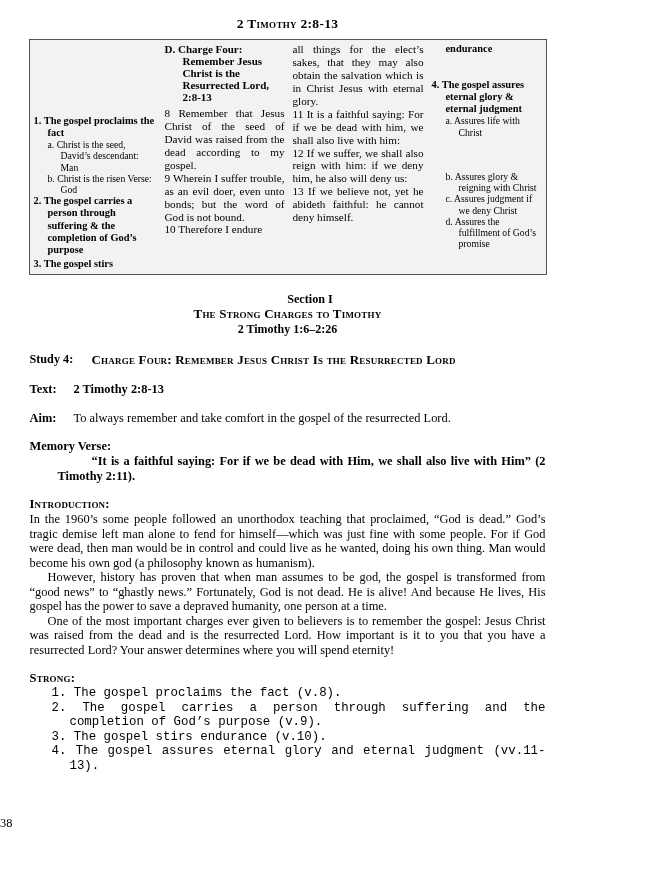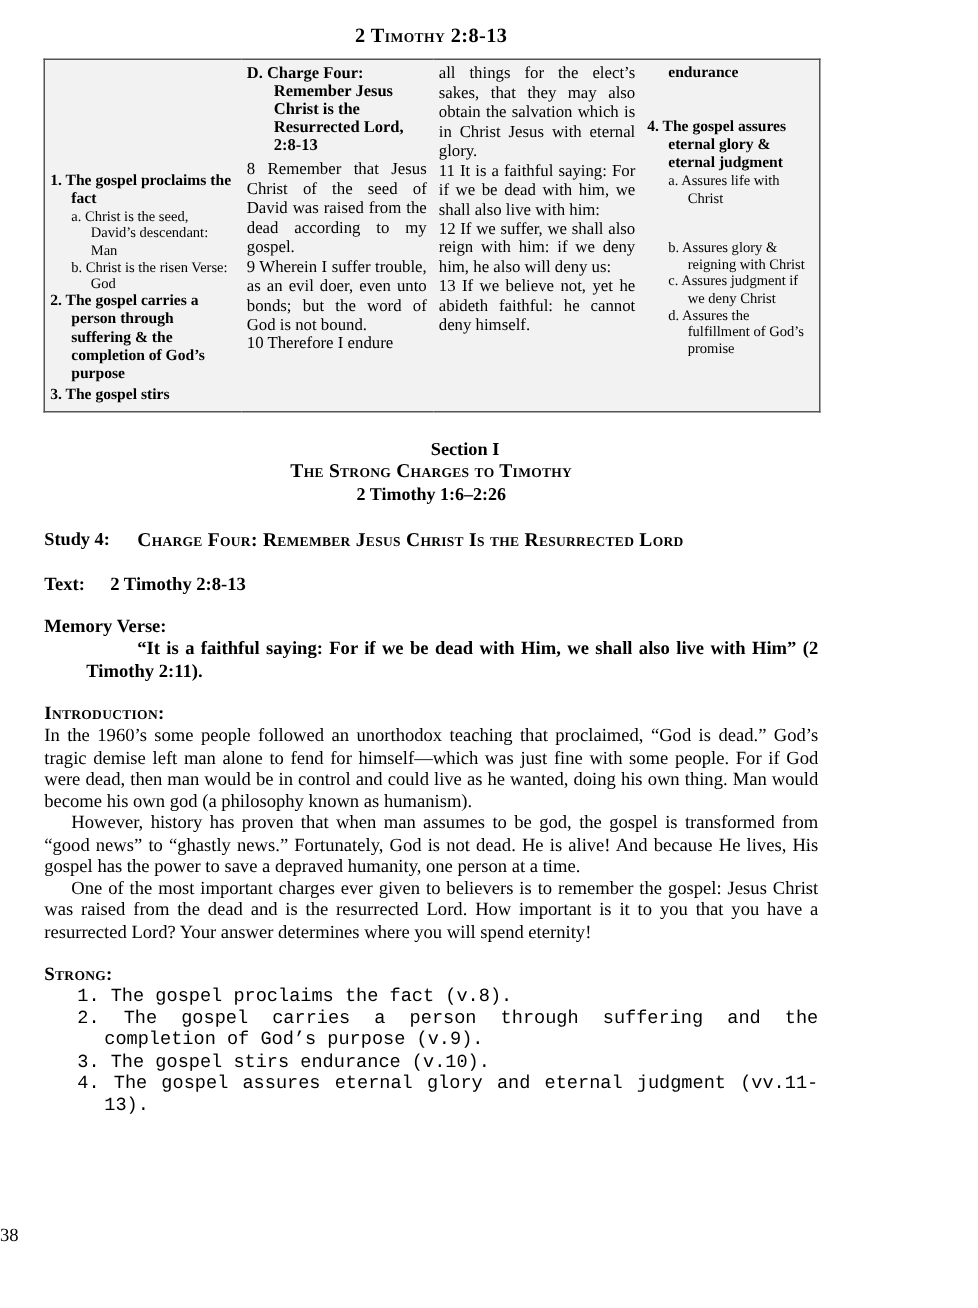--- a/index.html
+++ b/index.html
@@ -254,21 +254,21 @@
           <p>12 If we suffer, we shall also reign with him: if we deny him, he also will deny us:</p>
           <p>13 If we believe not, yet he abideth faithful: he cannot deny himself.</p>
         </div>
       </td>
 
       <td class="col-div" style="width:118px">
         <div class="cell-inner outline-col">
           <span class="oi hdr-bold" style="padding-left:14px;display:block;">endurance</span>
           <span class="oi oi-l1" style="margin-top:24px;">4. The gospel assures eternal glory &amp; eternal judgment</span>
           <span class="oi oi-l2">a. Assures life with Christ</span>
-          <span class="oi oi-l2" style="margin-top:22px;">b. Assures glory &amp; reigning with Christ</span>
+          <span class="oi oi-l2" style="margin-top:33px;">b. Assures glory &amp; reigning with Christ</span>
           <span class="oi oi-l2">c. Assures judgment if we deny Christ</span>
           <span class="oi oi-l2">d. Assures the fulfillment of God’s promise</span>
         </div>
       </td>
     </tr>
   </tbody>
     </table>
 
   <div class="section-block">
     <div class="section-num">Section I</div>
@@ -281,20 +281,24 @@
     <div class="study-line">
       <div class="study-label">Study 4:</div>
       <div class="study-title">Charge Four: Remember Jesus Christ Is the Resurrected Lord</div>
     </div>
 
     <div class="kv-line">
       <div class="kv-label">Text:</div>
       <div class="kv-value bold">2 Timothy 2:8-13</div>
     </div>
 
+    <div class="kv-line">
+      <div class="kv-label">Aim:</div>
+      <div class="kv-value">To always remember and take comfort in the gospel of the resurrected Lord.</div>
+    </div>
 
     <div class="memory-block">
       <div class="memory-label">Memory Verse:</div>
       <div class="memory-quote">“It is a faithful saying: For if we be dead with Him, we shall also live with Him” (2 Timothy 2:11).</div>
     </div>
 
     <div class="sec-label">Introduction:</div>
     <p class="para">In the 1960’s some people followed an unorthodox teaching that proclaimed, “God is dead.” God’s tragic demise left man alone to fend for himself—which was just fine with some people. For if God were dead, then man would be in control and could live as he wanted, doing his own thing. Man would become his own god (a philosophy known as humanism).</p>
     <p class="para indent">However, history has proven that when man assumes to be god, the gospel is transformed from “good news” to “ghastly news.” Fortunately, God is not dead. He is alive! And because He lives, His gospel has the power to save a depraved humanity, one person at a time.</p>
     <p class="para indent">One of the most important charges ever given to believers is to remember the gospel: Jesus Christ was raised from the dead and is the resurrected Lord. How important is it to you that you have a resurrected Lord? Your answer determines where you will spend eternity!</p>

